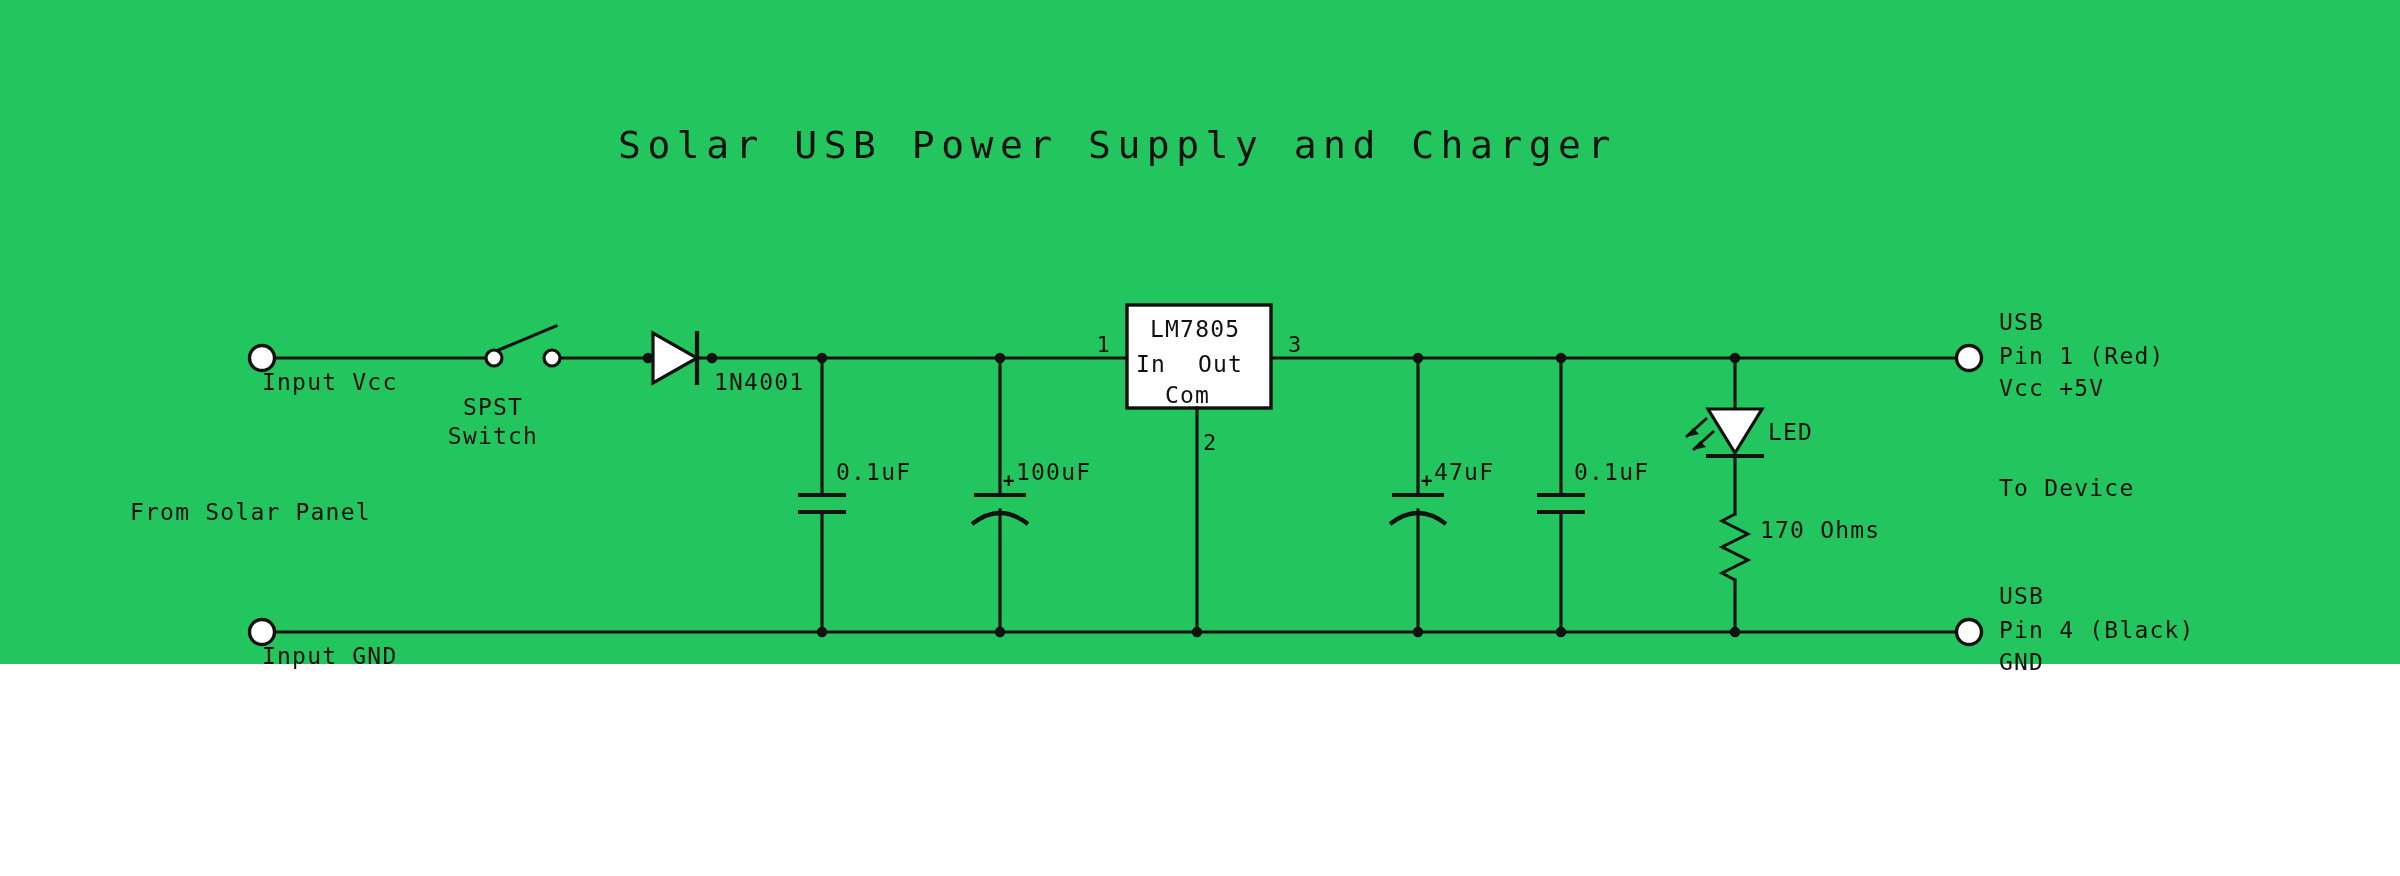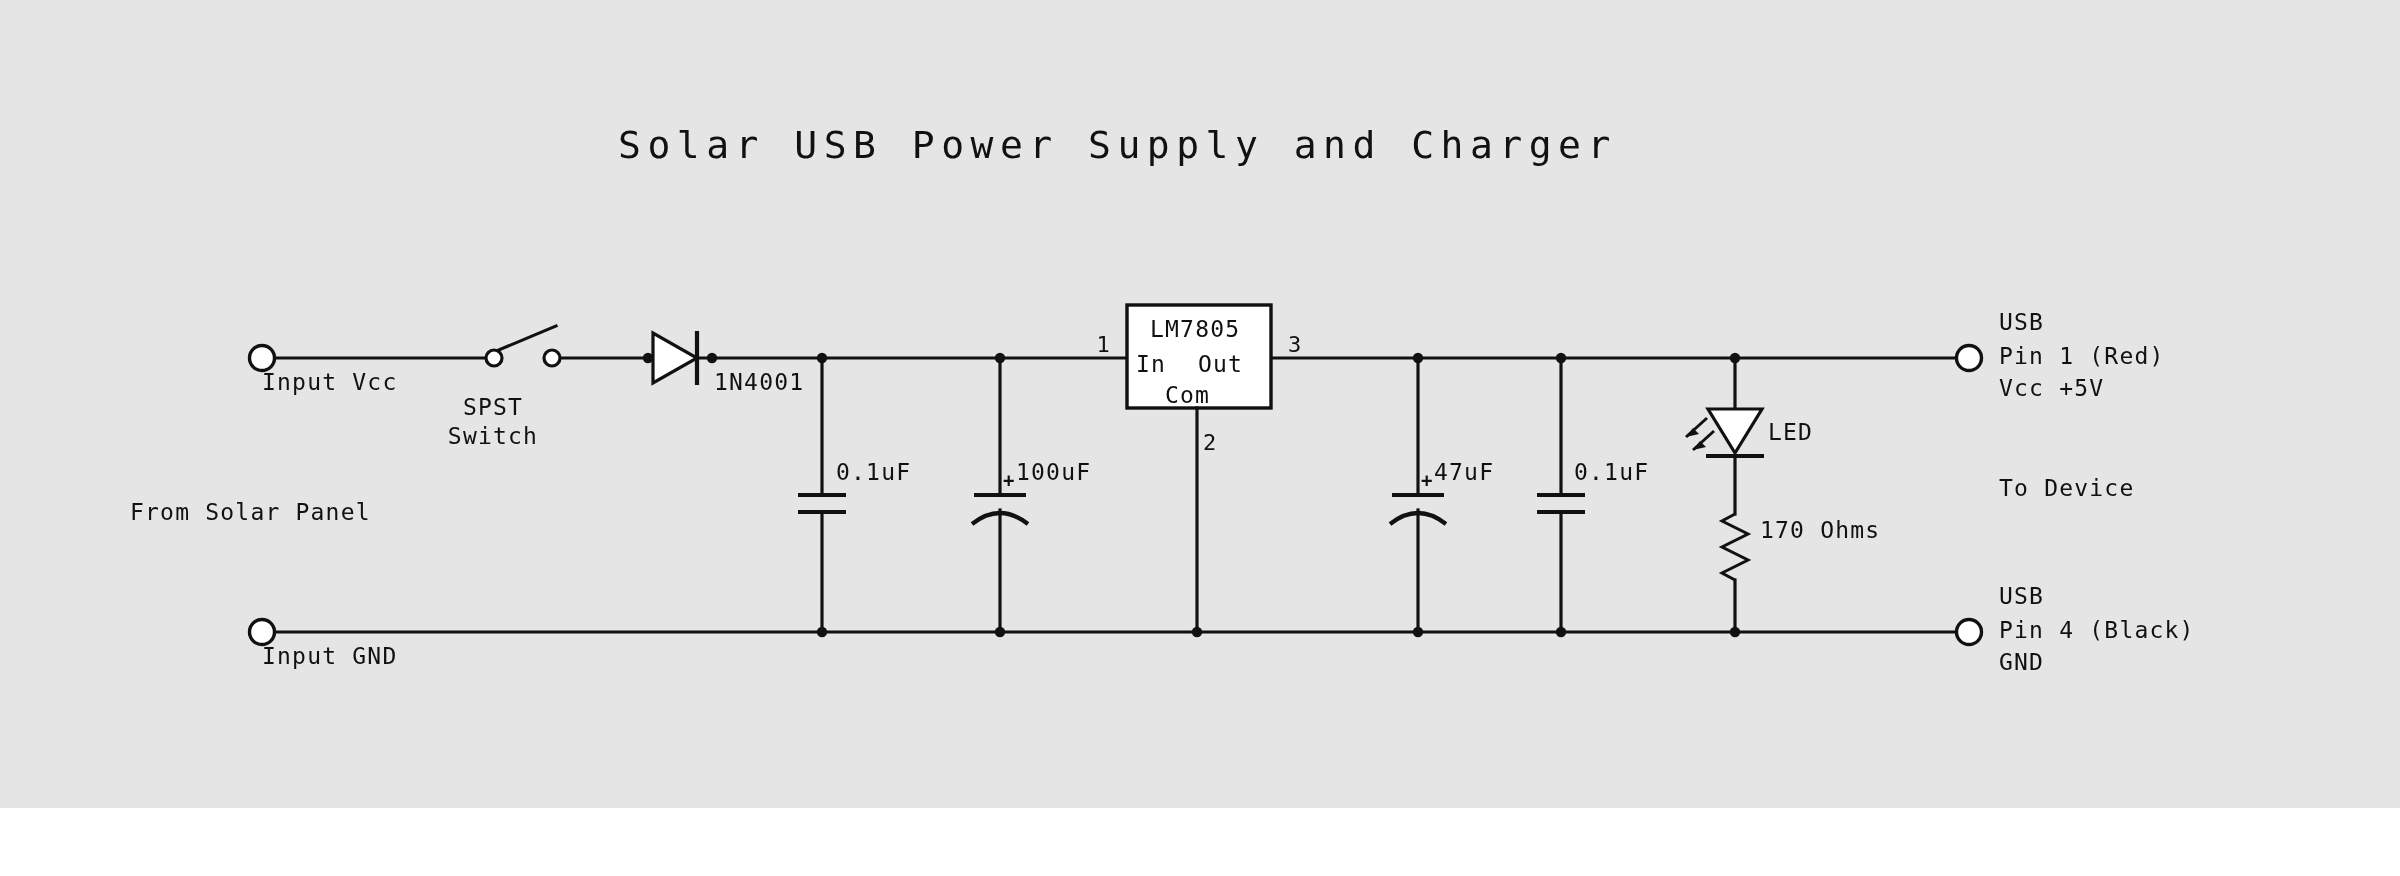--- a/index.html
+++ b/index.html
@@ -9,22 +9,22 @@
   }
   body {
     width: 2400px;
     height: 876px;
     font-family: "DejaVu Sans Mono", monospace;
     overflow: hidden;
   }
   #schematic-root {
     position: relative;
     width: 2400px;
-    height: 808px;
-    background: #e5e5e5;
+    height: 664px;
+    background: #22c55e;
   }
   svg.sheet {
     position: absolute;
     top: 0;
     left: 0;
     width: 2400px;
     height: 876px;
   }
   text {
     font-family: "DejaVu Sans Mono", monospace;

